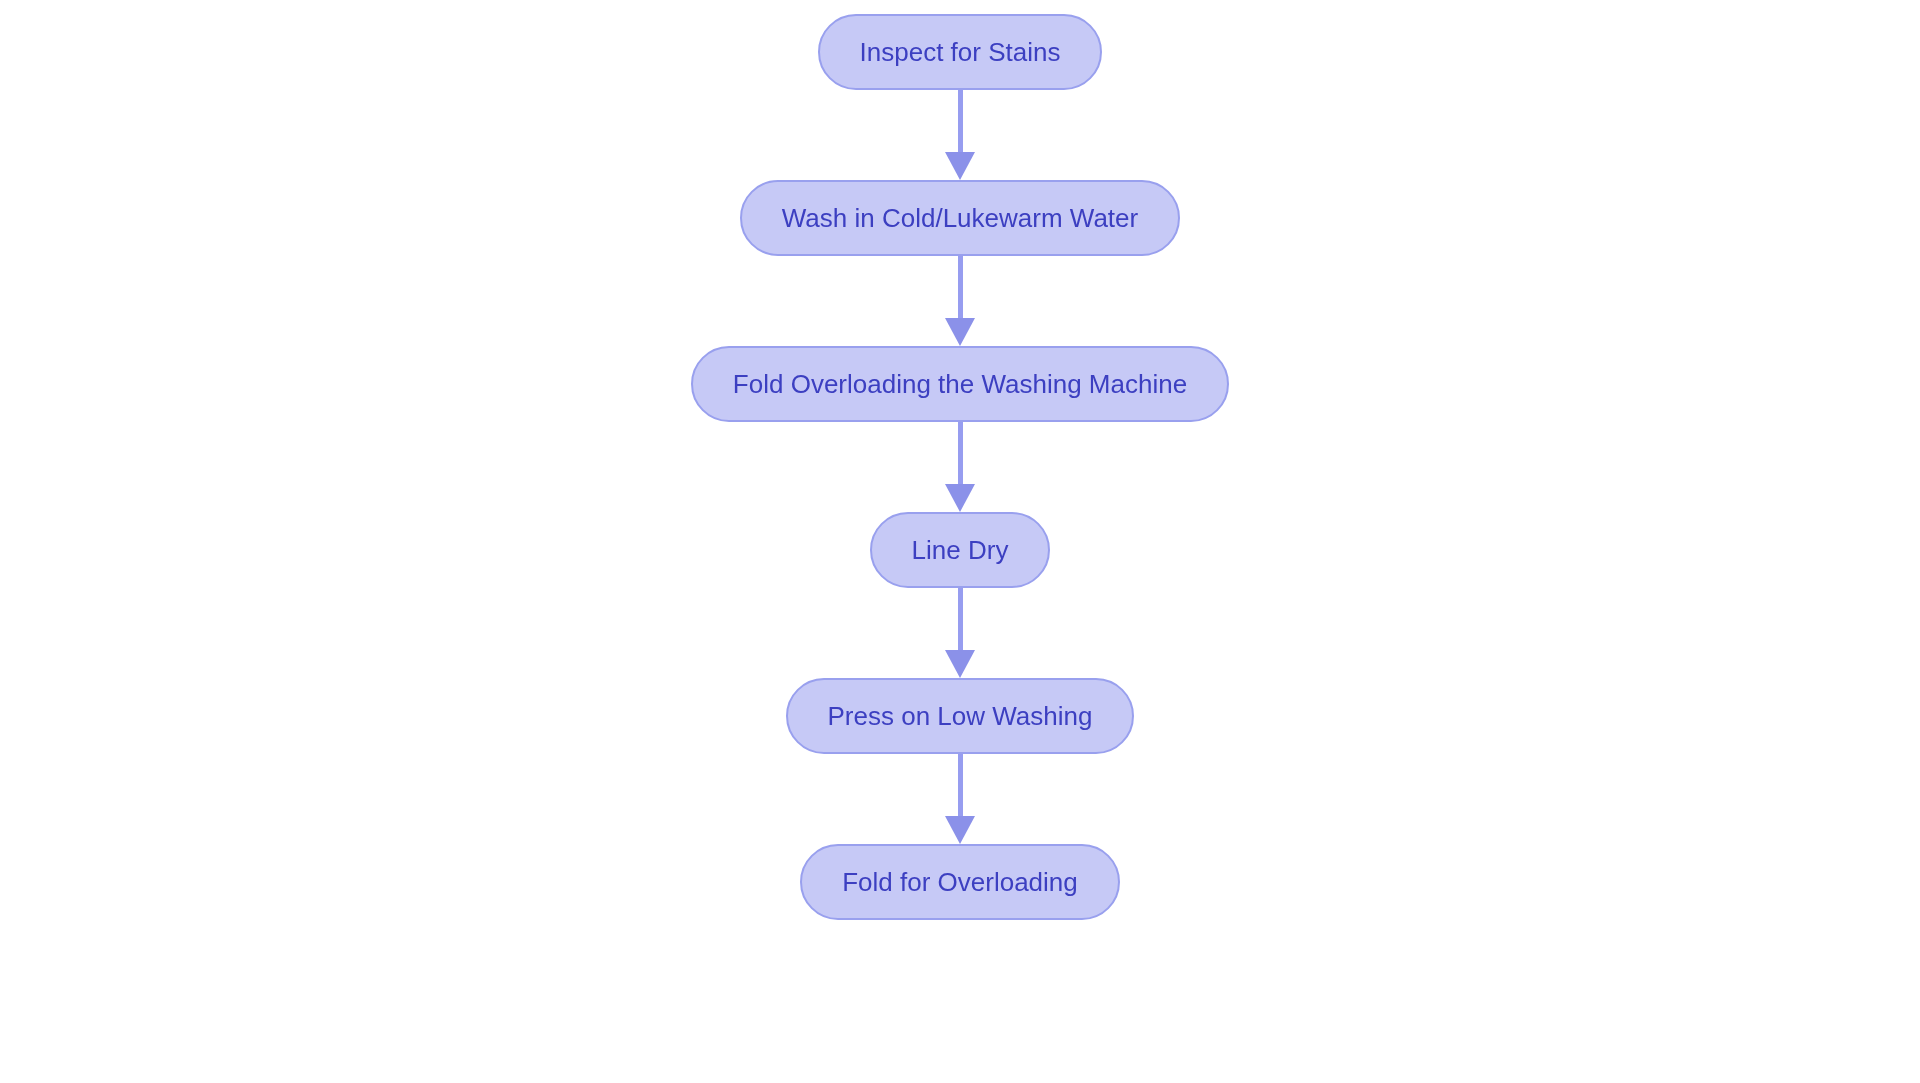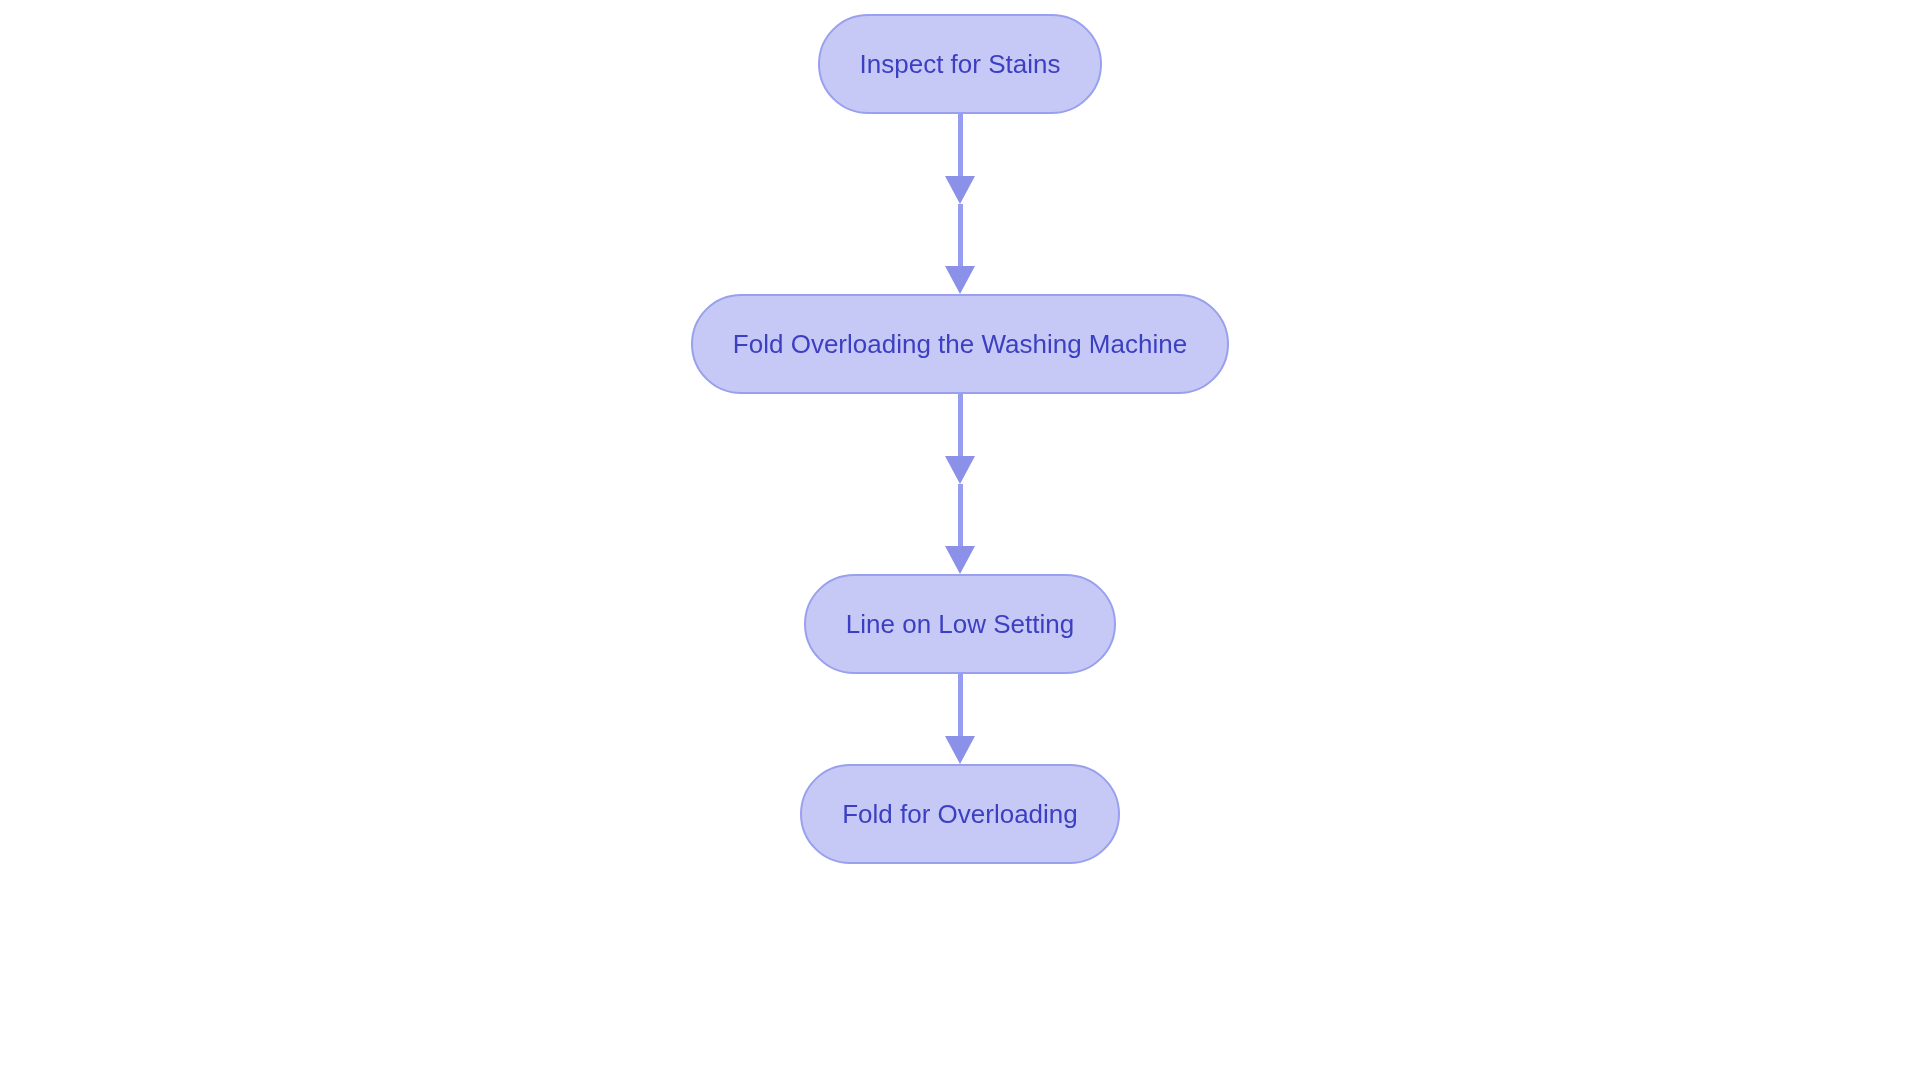--- a/index.html
+++ b/index.html
@@ -17,21 +17,21 @@
     box-sizing: border-box;
     width: 1920px;
     height: 1083px;
     padding-top: 14px;
     display: flex;
     flex-direction: column;
     align-items: center;
   }
   .flow-node {
     box-sizing: border-box;
-    height: 100px;
+    height: 76px;
     padding: 6px 40px;
     border-radius: 50px;
     background: var(--node-fill, #c6c9f6);
     border: 2px solid var(--node-border, #99a0ee);
     display: inline-flex;
     align-items: center;
     justify-content: center;
     flex: 0 0 auto;
   }
   .flow-node span {
@@ -67,43 +67,49 @@
 
   <div class="flow-node">
     <span>Inspect for Stains</span>
   </div>
 
   <div class="flow-connector">
     <div class="arrow-shaft"></div>
     <div class="arrow-head"></div>
   </div>
 
+  <div class="flow-node">
+    <span>Wash in Cold/Lukewarm Water</span>
+  </div>
 
   <div class="flow-connector">
     <div class="arrow-shaft"></div>
     <div class="arrow-head"></div>
   </div>
 
   <div class="flow-node">
     <span>Fold Overloading the Washing Machine</span>
   </div>
 
   <div class="flow-connector">
     <div class="arrow-shaft"></div>
     <div class="arrow-head"></div>
   </div>
 
+  <div class="flow-node">
+    <span>Line Dry</span>
+  </div>
 
   <div class="flow-connector">
     <div class="arrow-shaft"></div>
     <div class="arrow-head"></div>
   </div>
 
   <div class="flow-node">
-    <span>Line on Low Setting</span>
+    <span>Press on Low Washing</span>
   </div>
 
   <div class="flow-connector">
     <div class="arrow-shaft"></div>
     <div class="arrow-head"></div>
   </div>
 
   <div class="flow-node">
     <span>Fold for Overloading</span>
   </div>

